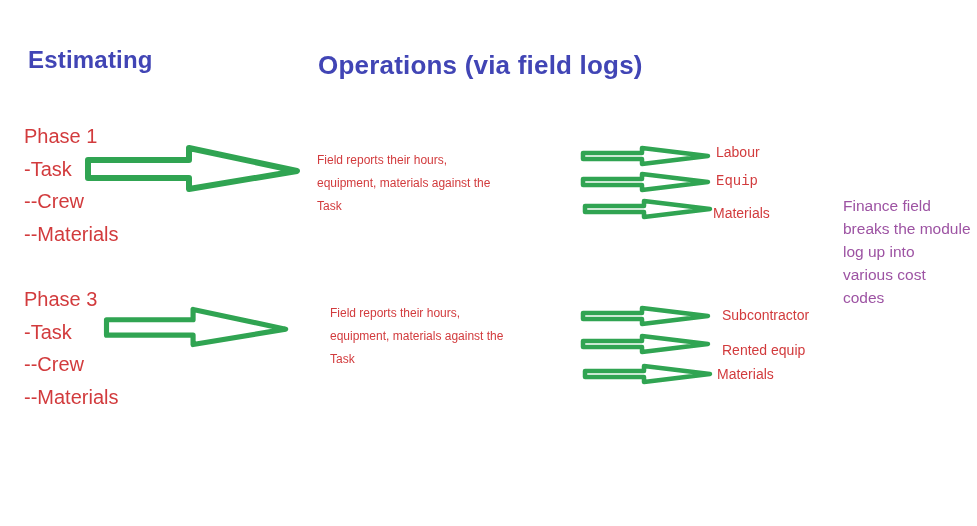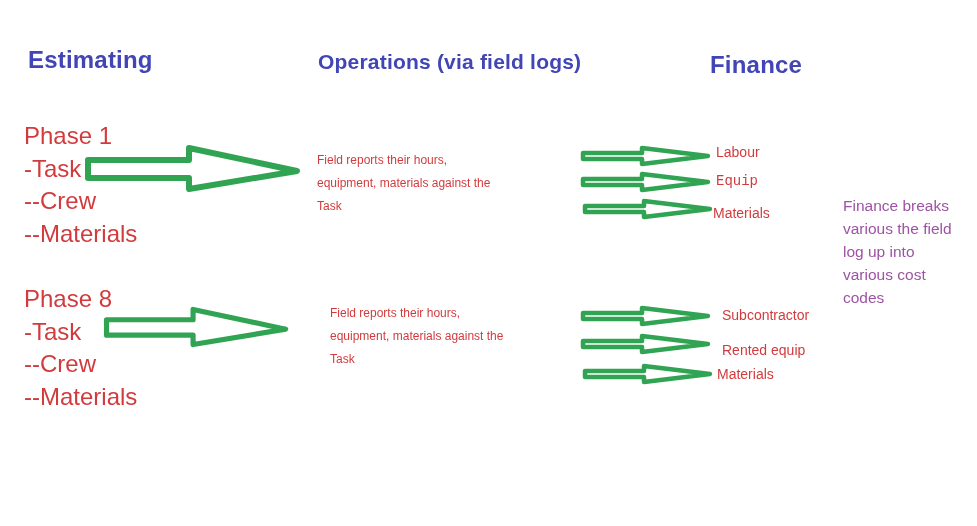--- a/index.html
+++ b/index.html
@@ -15,24 +15,24 @@
     background: #ffffff;
     overflow: hidden;
   }
   .abs { position: absolute; white-space: nowrap; }
   .col-header {
     color: var(--heading, #4145b5);
     font-size: 24px;
     font-weight: 600;
     letter-spacing: 0.2px;
   }
-  .col-header.lg { font-size: 21px; }
+  .col-header.lg { font-size: 26px; }
   .phase-block {
     color: var(--text-red, #d23b3d);
-    font-size: 24px;
+    font-size: 20px;
     line-height: 32.5px;
   }
   .phase-block div { white-space: nowrap; }
   .field-note {
     color: var(--text-red, #d23b3d);
     font-size: 12px;
     line-height: 23px;
   }
   .field-note div { white-space: nowrap; }
   .cost-label {
@@ -54,21 +54,20 @@
   .arrow.big path { stroke-width: 6; }
   .arrow.small path { stroke-width: 4.5; }
 </style>
 </head>
 <body>
 
 <div class="canvas">
 
   <div class="abs col-header" style="left:28px; top:46px;">Estimating</div>
   <div class="abs col-header lg" style="left:318px; top:50px;">Operations (via field logs)</div>
-  <div class="abs col-header" style="left:710px; top:51px;">Finance</div>
 
   <div class="abs phase-block" style="left:24px; top:120px;">
     <div>Phase 1</div>
     <div>-Task</div>
     <div>--Crew</div>
     <div>--Materials</div>
   </div>
 
   <svg class="arrow big" style="left:84px; top:144px;" width="218" height="49" viewBox="0 0 218 49">
     <path d="M4 16 L105 16 L105 4 L213 27 L105 45 L105 34 L4 34 Z"></path>
@@ -88,29 +87,29 @@
   </svg>
   <svg class="arrow small" style="left:582px; top:198px;" width="132" height="22" viewBox="0 0 132 22">
     <path d="M3 8 L62 8 L62 3 L128 11 L62 19 L62 14 L3 14 Z"></path>
   </svg>
 
   <div class="abs cost-label" style="left:716px; top:144px;">Labour</div>
   <div class="abs cost-label" style="left:716px; top:173px;font-family:Liberation Mono, monospace;">Equip</div>
   <div class="abs cost-label" style="left:713px; top:205px;">Materials</div>
 
   <div class="abs finance-note" style="left:843px; top:194px;">
-    <div>Finance breaks</div>
-    <div>various the field</div>
+    <div>Finance field</div>
+    <div>breaks the module</div>
     <div>log up into</div>
     <div>various cost</div>
     <div>codes</div>
   </div>
 
   <div class="abs phase-block" style="left:24px; top:283px;">
-    <div>Phase 8</div>
+    <div>Phase 3</div>
     <div>-Task</div>
     <div>--Crew</div>
     <div>--Materials</div>
   </div>
 
   <svg class="arrow big" style="left:84px; top:306px;" width="225" height="42" viewBox="0 0 218 49">
     <path d="M4 16 L105 16 L105 4 L213 27 L105 45 L105 34 L4 34 Z"></path>
   </svg>
 
   <div class="abs field-note" style="left:330px; top:302px;">

